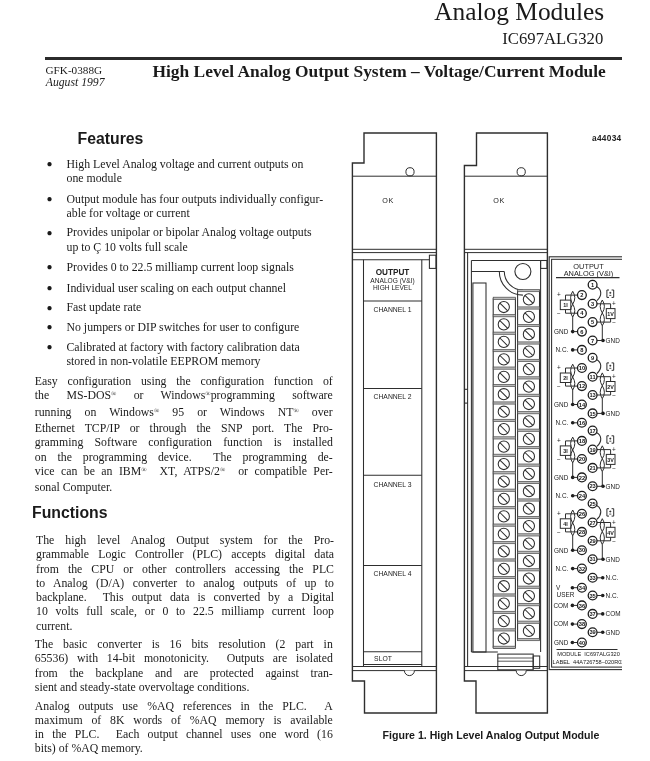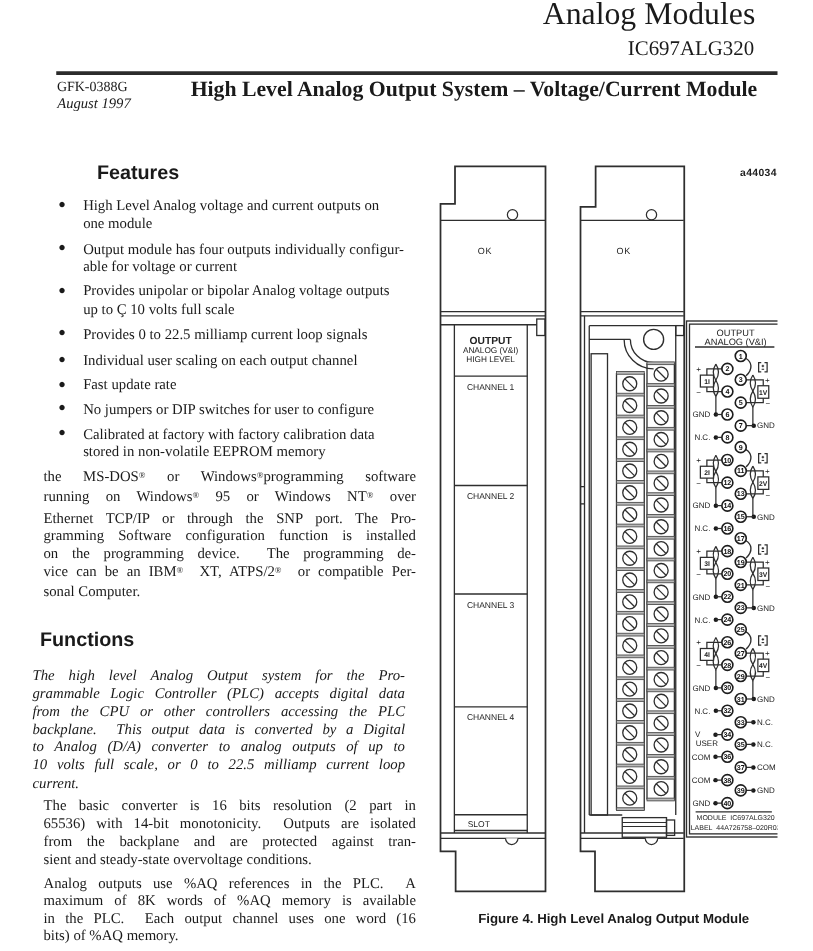--- a/index.html
+++ b/index.html
@@ -43,37 +43,38 @@
     <div class="ser body" style="position:relative; padding-left:20px; margin-bottom:5.4px;"><span style="position:absolute; left:0; top:0.2px; font-size:10px;">●</span>Individual user scaling on each output channel</div>
 
     <div class="ser body" style="position:relative; padding-left:20px; margin-bottom:5.4px;"><span style="position:absolute; left:0; top:0.2px; font-size:10px;">●</span>Fast update rate</div>
 
     <div class="ser body" style="position:relative; padding-left:20px; margin-bottom:5.4px;"><span style="position:absolute; left:0; top:0.2px; font-size:10px;">●</span>No jumpers or DIP switches for user to configure</div>
 
     <div class="ser body" style="position:relative; padding-left:20px; margin-bottom:0px;"><span style="position:absolute; left:0; top:0.2px; font-size:10px;">●</span>Calibrated at factory with factory calibration data<br>stored in non-volatile EEPROM memory</div>
   </div>
 
   <div class="abs ser body" style="left:34.8px; top:374.2px; width:298px;">
+    <div class="just">Easy configuration using the configuration function of</div>
     <div class="just">the MS-DOS<sup>®</sup> or Windows<sup>®</sup>programming software</div>
     <div class="just">running on Windows<sup>®</sup> 95 or Windows NT<sup>®</sup> over</div>
     <div class="just">Ethernet TCP/IP or through the SNP port. The Pro-</div>
     <div class="just">gramming Software configuration function is installed</div>
     <div class="just">on the programming device.&nbsp; The programming de-</div>
     <div class="just">vice can be an IBM<sup>®</sup>&nbsp; XT, ATPS/2<sup>®</sup>&nbsp; or compatible Per-</div>
     <div>sonal Computer.</div>
   </div>
 
   <div class="abs sans" style="left:32px; top:505.0px; font-size:15.8px; font-weight:bold; line-height:16px;">Functions</div>
 
-  <div class="abs ser body" style="left:26px; top:533.0px; width:298px;font-style:italic;">
+  <div class="abs ser body" style="left:36px; top:533.0px; width:298px;">
     <div class="just">The high level Analog Output system for the Pro-</div>
     <div class="just">grammable Logic Controller (PLC) accepts digital data</div>
     <div class="just">from the CPU or other controllers accessing the PLC</div>
+    <div class="just">to Analog (D/A) converter to analog outputs of up to</div>
     <div class="just">backplane.&nbsp; This output data is converted by a Digital</div>
-    <div class="just">to Analog (D/A) converter to analog outputs of up to</div>
     <div class="just">10 volts full scale, or 0 to 22.5 milliamp current loop</div>
     <div>current.</div>
   </div>
 
   <div class="abs ser body" style="left:34.8px; top:637.0px; width:298px;">
     <div class="just">The basic converter is 16 bits resolution (2 part in</div>
     <div class="just">65536) with 14-bit monotonicity.&nbsp; Outputs are isolated</div>
     <div class="just">from the backplane and are protected against tran-</div>
     <div>sient and steady-state overvoltage conditions.</div>
   </div>
@@ -670,14 +671,14 @@
 <circle cx="581.9" cy="642.5" r="4.4" fill="white" stroke="#1d1d1d" stroke-width="1.3"></circle>
 <text x="581.9" y="644.6" font-family="&quot;Liberation Sans&quot;, sans-serif" font-size="5.7" font-weight="bold" text-anchor="middle" fill="#111">40</text>
 
 <line x1="556.5" y1="649.5" x2="617.5" y2="649.5" stroke="#2e2e2e" stroke-width="1.05"></line>
 
 <text x="588.5" y="655.8" font-family="&quot;Liberation Sans&quot;, sans-serif" font-size="5.6" font-weight="normal" text-anchor="middle" fill="#222">MODULE&nbsp; IC697ALG320</text>
 
 <text x="588.5" y="663.8" font-family="&quot;Liberation Sans&quot;, sans-serif" font-size="5.6" font-weight="normal" text-anchor="middle" fill="#222">LABEL&nbsp; 44A726758–020R02</text>
   </svg>
 
-  <div class="abs sans" style="left:341px; top:728.6px; width:300px; text-align:center; font-size:10.6px; font-weight:bold;">Figure 4. High Level Analog Output Module</div>
+  <div class="abs sans" style="left:341px; top:728.6px; width:300px; text-align:center; font-size:10.6px; font-weight:bold;">Figure 1. High Level Analog Output Module</div>
 </div>
 
 </body></html>

